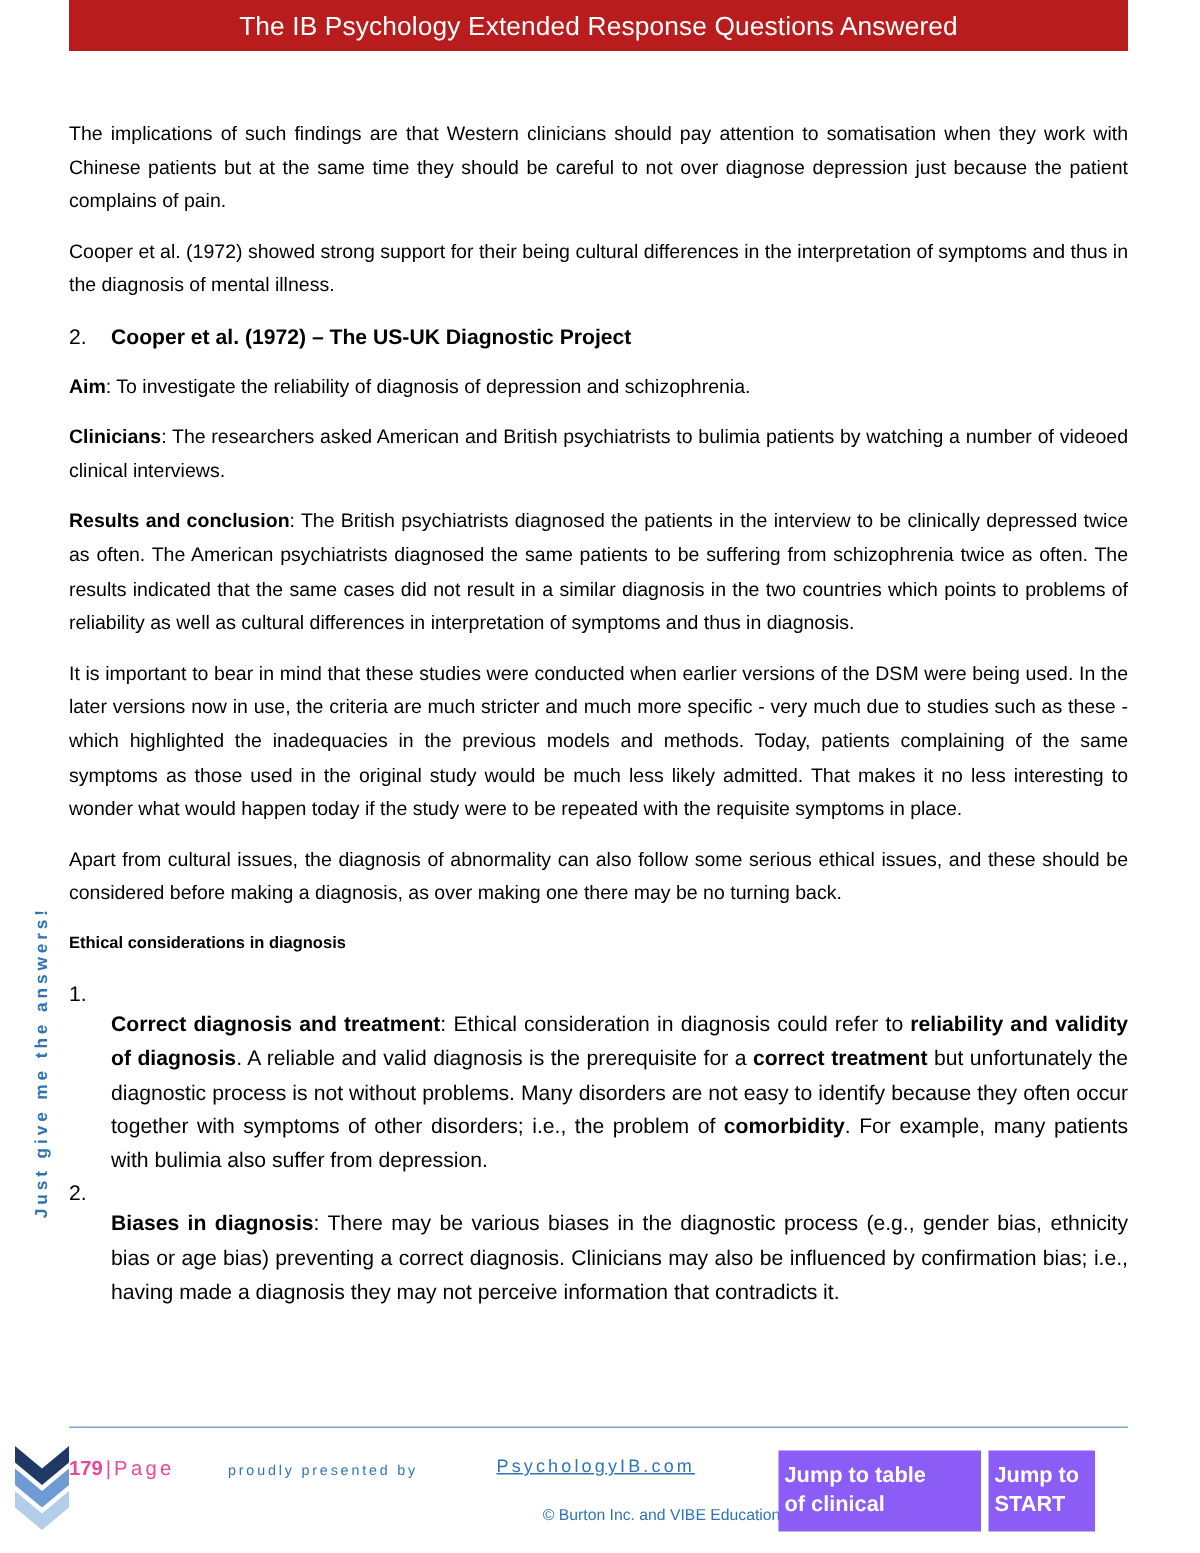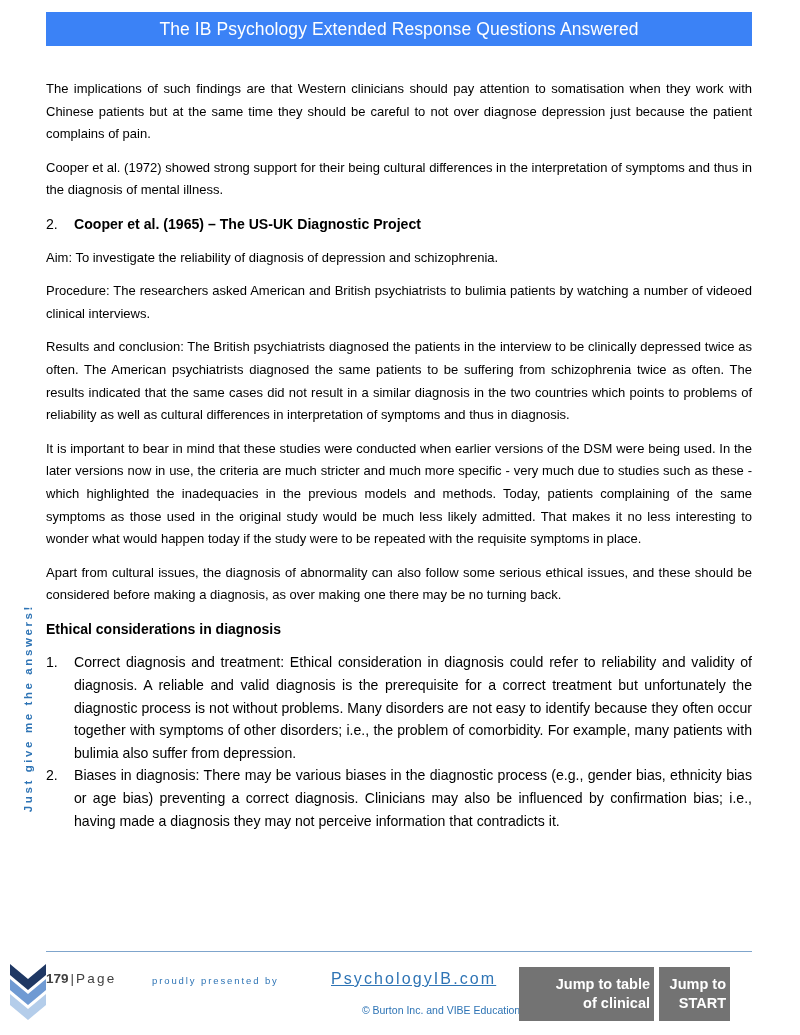--- a/index.html
+++ b/index.html
@@ -13,24 +13,24 @@
     position: relative;
     font-family: "Liberation Sans", sans-serif;
     color: #000000;
     overflow: hidden;
   }
 
   
   .header-banner {
     position: absolute;
     left: 46px;
-    top: 12px;
+    top: 0;
     width: 706px;
     height: 34px;
-    background: #3b82f6;
+    background: #b91c1c;
     display: flex;
     align-items: center;
     justify-content: center;
     text-align: right;
   }
   .header-banner .title {
     color: #ffffff;
     font-size: 17.5px;
     font-weight: 400;
     letter-spacing: 0.1px;
@@ -78,39 +78,39 @@
     top: 78px;
     width: 706px;
   }
   .content p {
     margin: 0 0 11px 0;
     font-size: 13px;
     line-height: 22.6px;
     text-align: justify;
     text-justify: inter-word;
   }
-  b, .b { font-weight: normal; }
+  b, .b { font-weight: bold; }
 
   
   .study-heading {
     display: flex;
     margin: 0 0 11px 0;
     font-size: 14.1px;
     line-height: 22.6px;
   }
   .study-heading .num {
     width: 28px;
     flex: 0 0 28px;
     font-weight: normal;
   }
   .study-heading .txt { font-weight: bold; }
 
   .sub-heading {
     margin: 0 0 11px 0;
-    font-size: 14px;
+    font-size: 11px;
     line-height: 22.6px;
     font-weight: bold;
   }
 
   
   ol.ethics {
     margin: 0;
     padding: 0;
     list-style: none;
   }
@@ -122,20 +122,21 @@
   }
   ol.ethics li .marker {
     width: 28px;
     flex: 0 0 28px;
     text-align: left;
   }
   ol.ethics li .body {
     flex: 1 1 auto;
     text-align: justify;
     text-justify: inter-word;
+    margin-top: 20px;
   }
 
   
   .footer-rule {
     position: absolute;
     left: 46px;
     top: 951px;
     width: 706px;
     height: 0;
     border-top: 1.4px solid #7fa5cc;
@@ -145,68 +146,68 @@
     left: 46px;
     top: 966px;
     width: 754px;
     height: 60px;
   }
   .page-no {
     position: absolute;
     left: 0px;
     top: 5px;
     font-size: 13.5px;
-    color: #404040;
+    color: #ec4899;
     white-space: nowrap;
   }
   .page-no .num { font-weight: bold; }
   .page-no .pipe { font-weight: normal; padding: 0 2px; }
   .page-no .word { letter-spacing: 2.2px; }
 
   .presented {
     position: absolute;
     left: 106px;
     top: 9px;
     font-size: 9.5px;
     color: #2e74b5;
     letter-spacing: 1.9px;
     white-space: nowrap;
   }
   .brand-link {
     position: absolute;
     left: 285px;
     top: 4px;
-    font-size: 16px;
+    font-size: 12px;
     color: #2e74b5;
     letter-spacing: 2.1px;
     text-decoration: underline;
     white-space: nowrap;
   }
   .copyright {
     position: absolute;
     left: 228px;
     top: 38px;
     width: 290px;
     text-align: right;
     font-size: 10.5px;
     color: #2e74b5;
     white-space: nowrap;
   }
 
   .jump-btn {
     position: absolute;
-    background: #737373;
+    background: #8b5cf6;
     color: #ffffff;
     font-weight: bold;
     font-size: 14.5px;
     line-height: 19px;
     text-align: center;
     display: flex;
     flex-direction: column;
-    align-items: flex-end;
+    align-items: flex-start;
     justify-content: center;
     box-sizing: border-box;
     padding: 2px 4px;
   }
   #btn-toc {
     left: 473px;
     top: 1px;
     width: 135px;
     height: 54px;
   }
@@ -230,26 +231,26 @@
 </div>
 
 <div class="content">
 
   <p>The implications of such findings are that Western clinicians should pay attention to somatisation when they work with Chinese patients but at the same time they should be careful to not over diagnose depression just because the patient complains of pain.</p>
 
   <p>Cooper et al. (1972) showed strong support for their being cultural differences in the interpretation of symptoms and thus in the diagnosis of mental illness.</p>
 
   <div class="study-heading">
     <span class="num">2.</span>
-    <span class="txt">Cooper et al. (1965) – The US-UK Diagnostic Project</span>
+    <span class="txt">Cooper et al. (1972) – The US-UK Diagnostic Project</span>
   </div>
 
   <p><b>Aim</b><span>: To investigate the reliability of diagnosis of depression and schizophrenia.</span></p>
 
-  <p><b>Procedure</b><span>: The researchers asked American and British psychiatrists to bulimia patients by watching a number of videoed clinical interviews.</span></p>
+  <p><b>Clinicians</b><span>: The researchers asked American and British psychiatrists to bulimia patients by watching a number of videoed clinical interviews.</span></p>
 
   <p><b>Results and conclusion</b><span>: The British psychiatrists diagnosed the patients in the interview to be clinically depressed twice as often. The American psychiatrists diagnosed the same patients to be suffering from schizophrenia twice as often. The results indicated that the same cases did not result in a similar diagnosis in the two countries which points to problems of reliability as well as cultural differences in interpretation of symptoms and thus in diagnosis.</span></p>
 
   <p>It is important to bear in mind that these studies were conducted when earlier versions of the DSM were being used. In the later versions now in use, the criteria are much stricter and much more specific - very much due to studies such as these - which highlighted the inadequacies in the previous models and methods. Today, patients complaining of the same symptoms as those used in the original study would be much less likely admitted. That makes it no less interesting to wonder what would happen today if the study were to be repeated with the requisite symptoms in place.</p>
 
   <p>Apart from cultural issues, the diagnosis of abnormality can also follow some serious ethical issues, and these should be considered before making a diagnosis, as over making one there may be no turning back.</p>
 
   <div class="sub-heading">Ethical considerations in diagnosis</div>
 
   <ol class="ethics">

